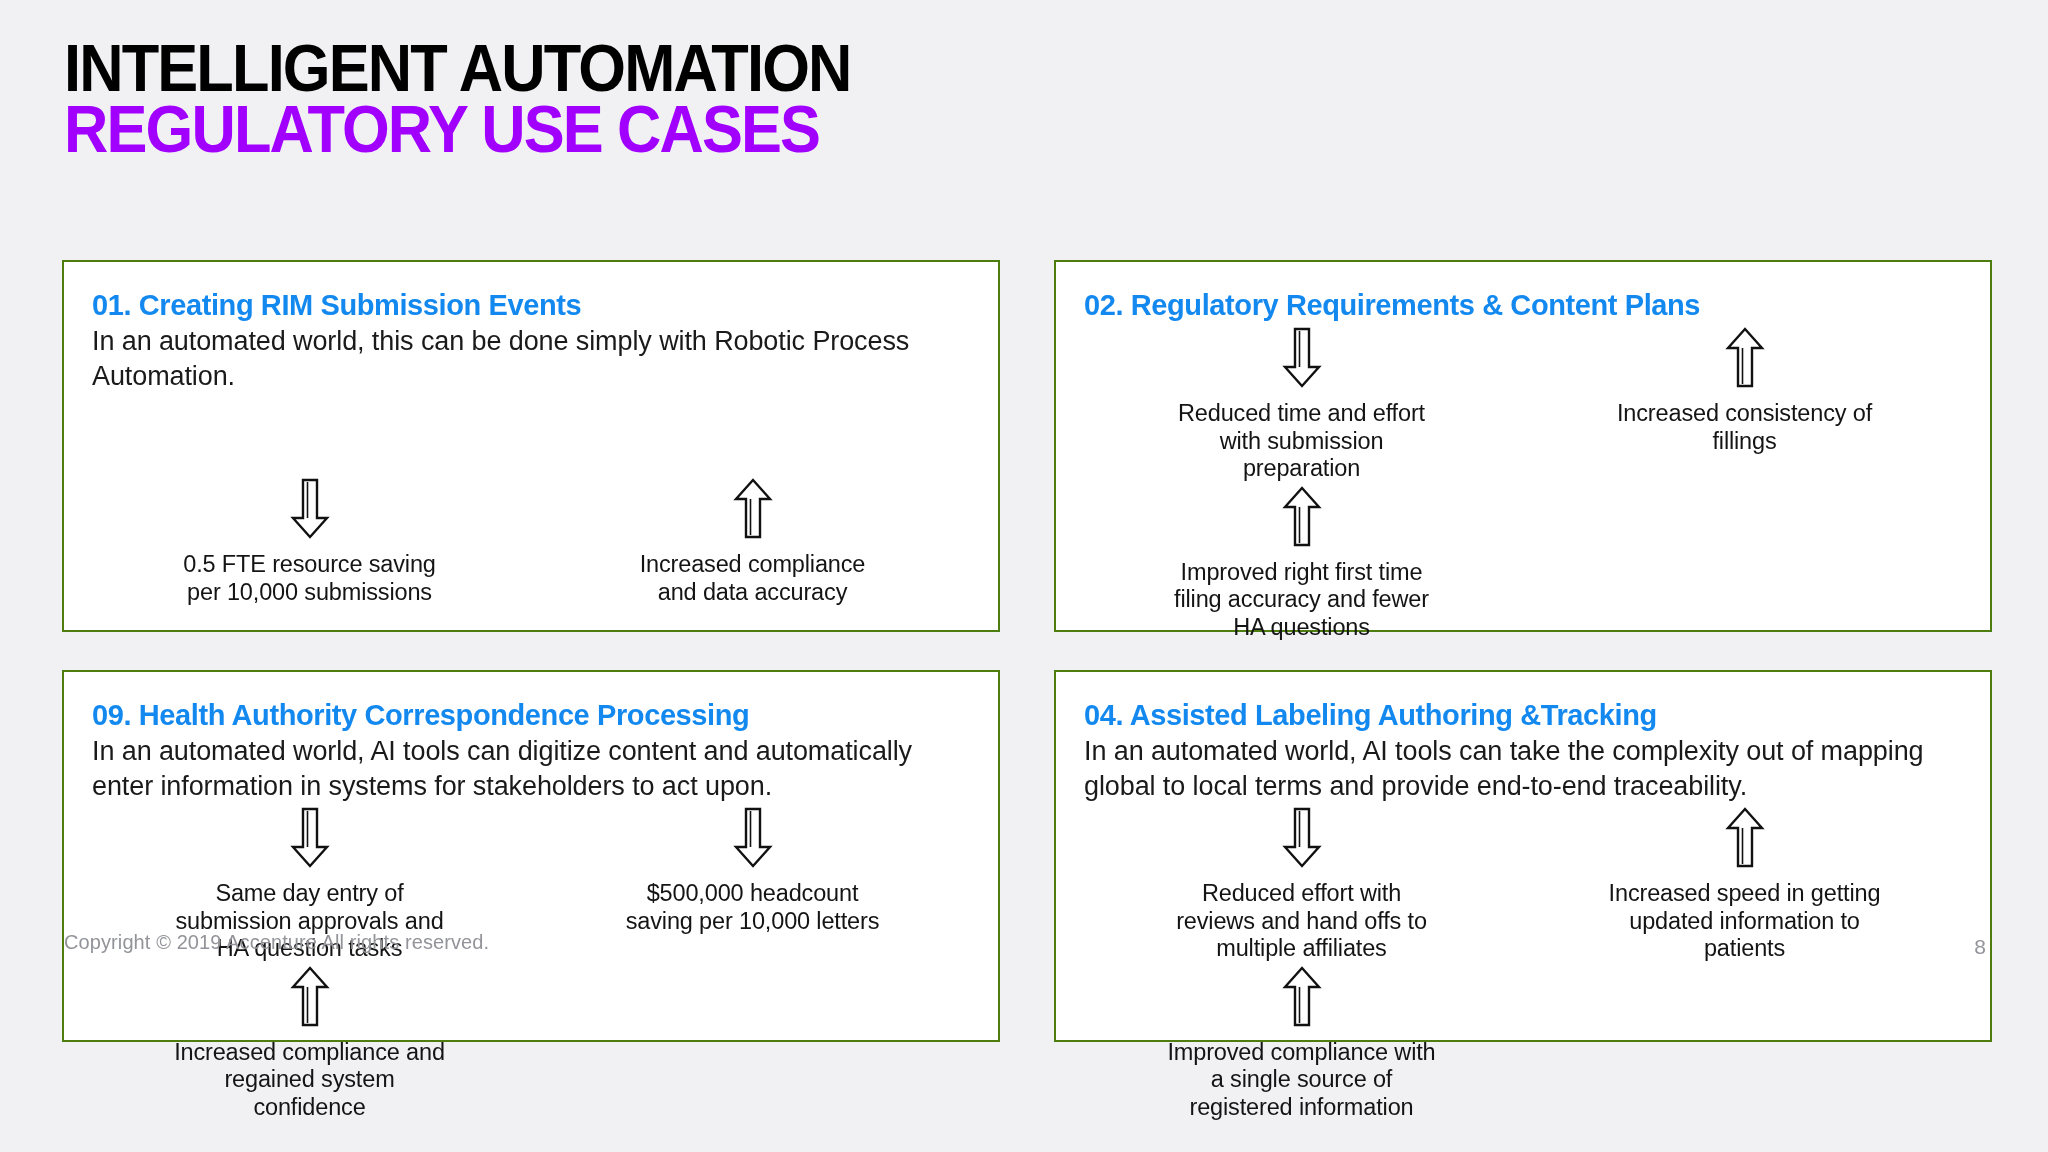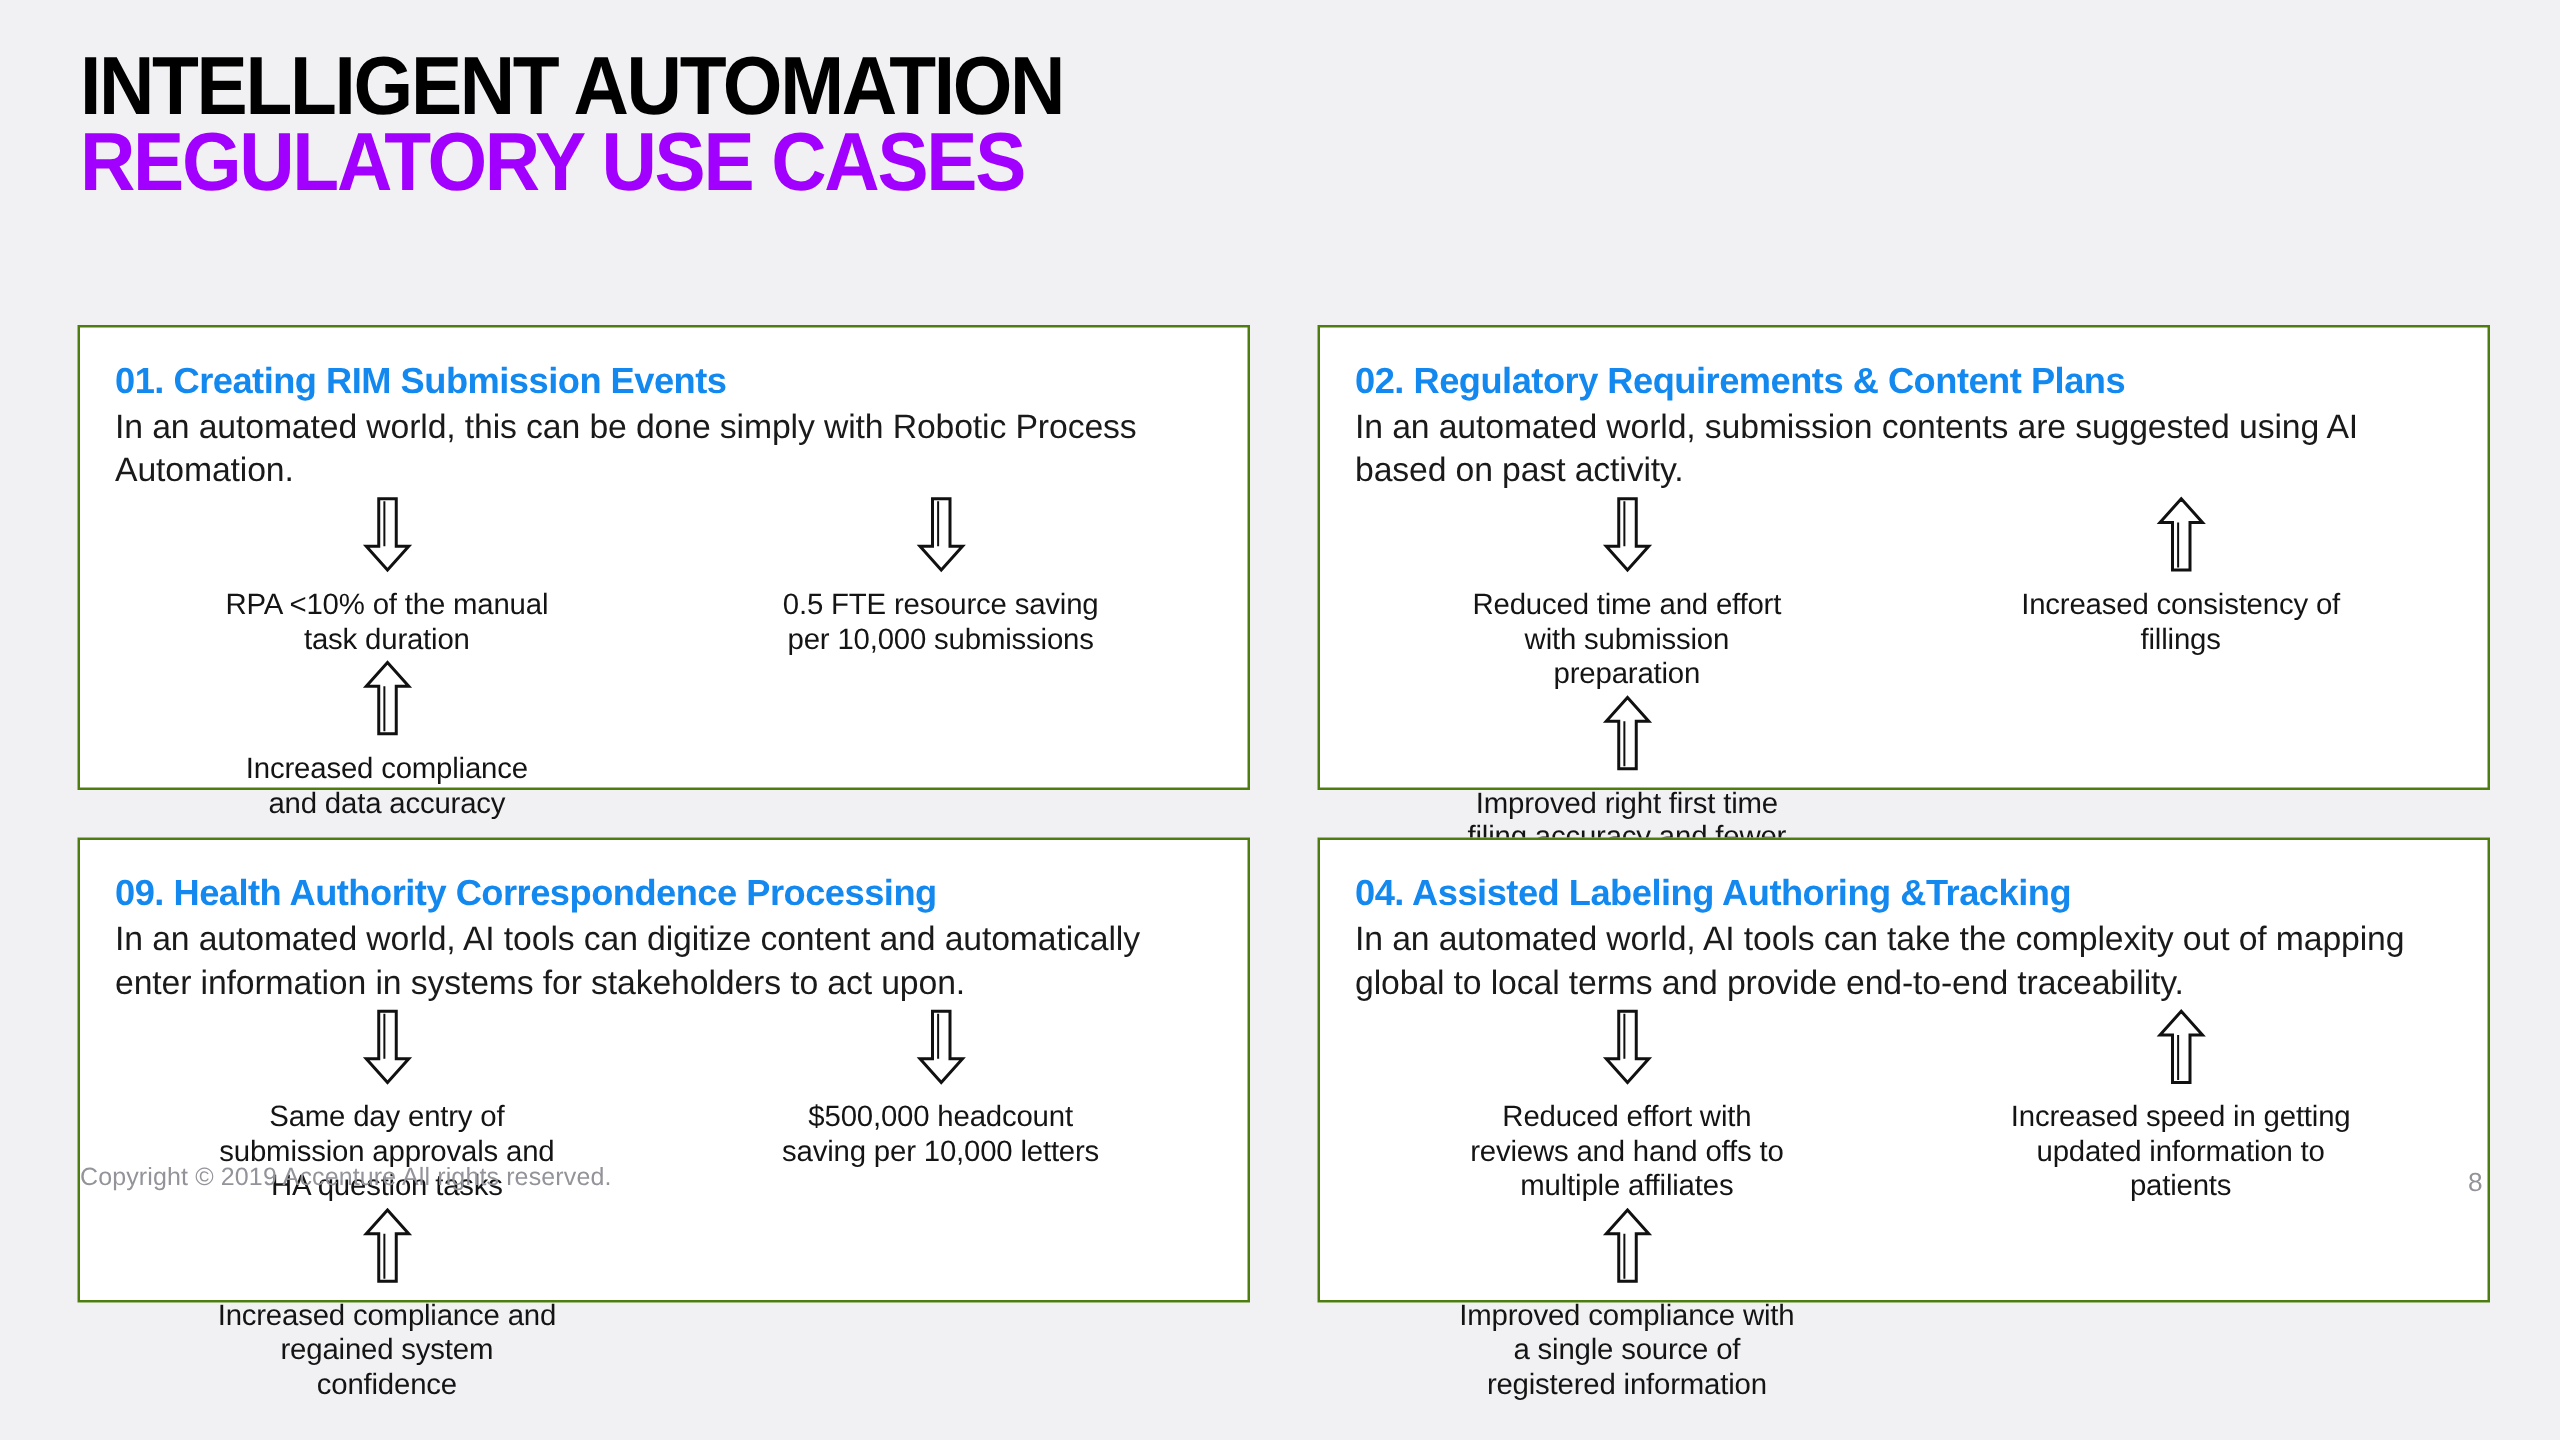--- a/index.html
+++ b/index.html
@@ -159,46 +159,36 @@
       <div class="card-title">01. Creating RIM Submission Events</div>
       <div class="card-desc">In an automated world, this can be done simply with Robotic Process Automation.</div>
       <div class="benefits">
         <div class="benefit">
           <span class="benefit-arrow">
             <svg width="40" height="62" viewBox="0 0 40 62">
                 <path d="M13 2 H27 V40 H37 L20 59 L3 40 H13 Z" fill="#ffffff" stroke="#111111" stroke-width="2.4" stroke-linejoin="miter"></path>
                 <line x1="17.5" y1="4" x2="17.5" y2="40" stroke="#111111" stroke-width="1.6"></line>
               </svg>
           </span>
-          <span class="benefit-text">RPA &lt;10% of the manual task duration</span>
-        </div>
-        <div class="benefit">
-          <span class="benefit-arrow">
-            <svg width="40" height="62" viewBox="0 0 40 62">
-                <path d="M13 2 H27 V40 H37 L20 59 L3 40 H13 Z" fill="#ffffff" stroke="#111111" stroke-width="2.4" stroke-linejoin="miter"></path>
-                <line x1="17.5" y1="4" x2="17.5" y2="40" stroke="#111111" stroke-width="1.6"></line>
-              </svg>
-          </span>
           <span class="benefit-text">0.5 FTE resource saving per 10,000 submissions</span>
         </div>
         <div class="benefit">
           <span class="benefit-arrow">
             <svg width="40" height="62" viewBox="0 0 40 62">
                 <path d="M20 2 L37 21 H27 V59 H13 V21 H3 Z" fill="#ffffff" stroke="#111111" stroke-width="2.4" stroke-linejoin="miter"></path>
                 <line x1="17.5" y1="21" x2="17.5" y2="57" stroke="#111111" stroke-width="1.6"></line>
               </svg>
           </span>
           <span class="benefit-text">Increased compliance and data accuracy</span>
         </div>
       </div>
     </div>
 
     <div class="card">
       <div class="card-title">02. Regulatory Requirements &amp; Content Plans</div>
-      <div class="card-desc">In an automated world, submission contents are suggested using AI based on past activity.</div>
       <div class="benefits">
         <div class="benefit">
           <span class="benefit-arrow">
             <svg width="40" height="62" viewBox="0 0 40 62">
                 <path d="M13 2 H27 V40 H37 L20 59 L3 40 H13 Z" fill="#ffffff" stroke="#111111" stroke-width="2.4" stroke-linejoin="miter"></path>
                 <line x1="17.5" y1="4" x2="17.5" y2="40" stroke="#111111" stroke-width="1.6"></line>
               </svg>
           </span>
           <span class="benefit-text">Reduced time and effort with submission preparation</span>
         </div>

